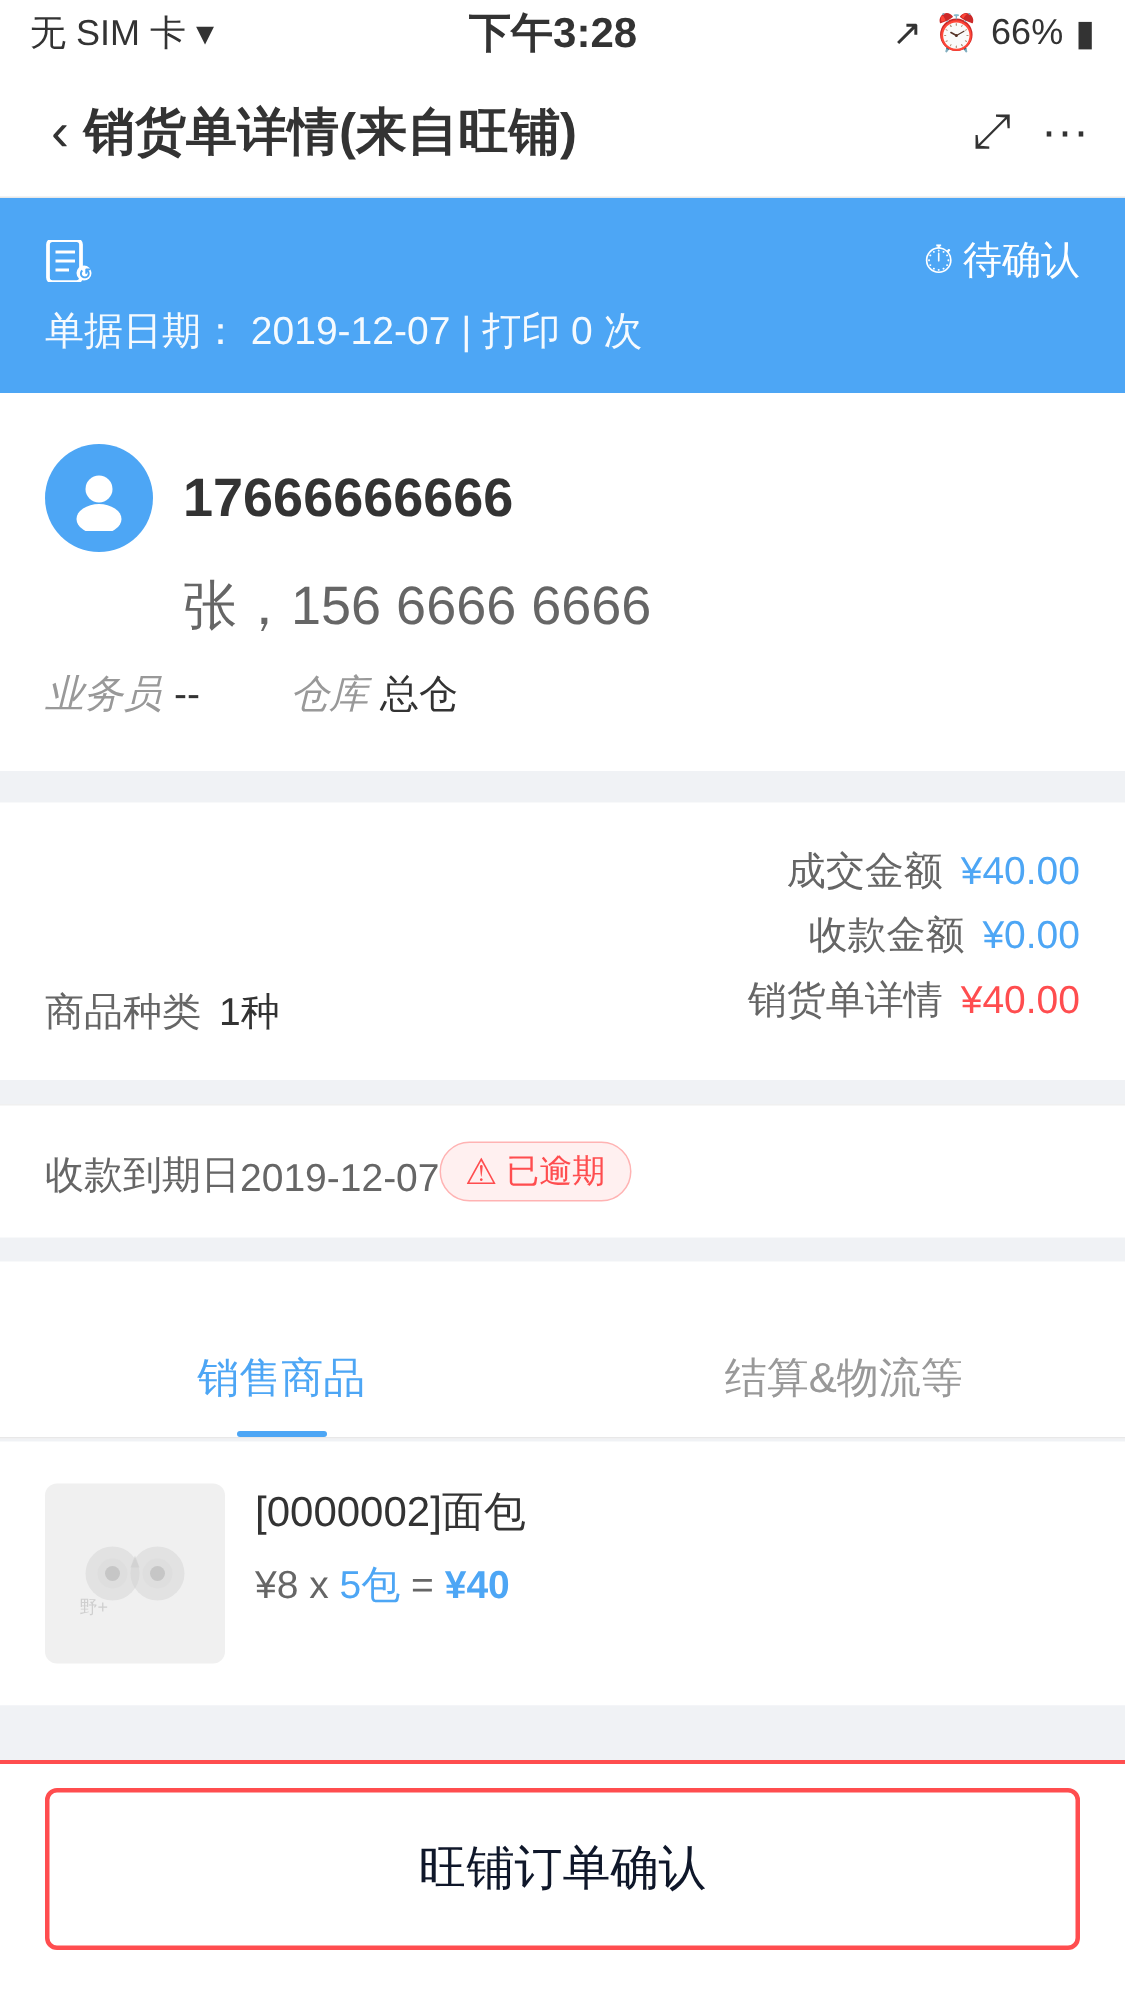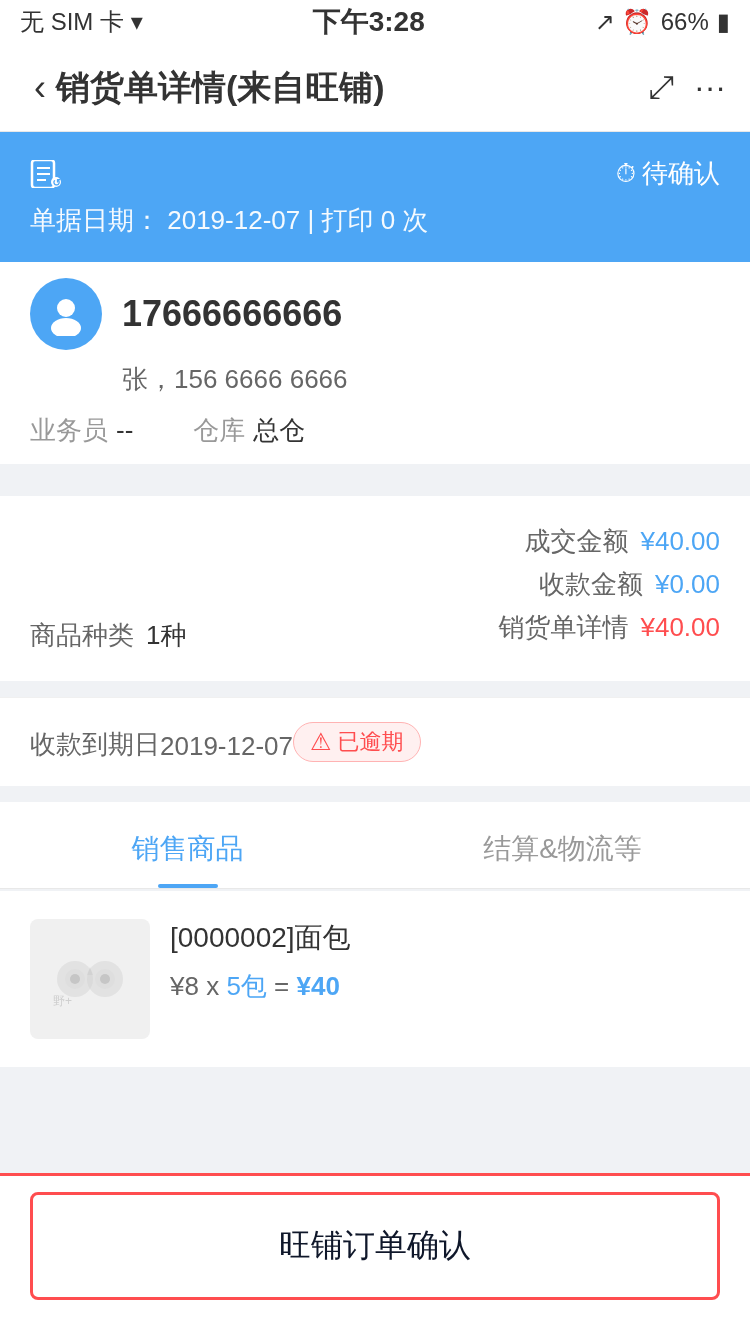--- a/index.html
+++ b/index.html
@@ -95,22 +95,22 @@
     }
     .order-date {
       font-size: 26px;
       color: #fff;
       opacity: 0.95;
     }
 
     
     .customer-section {
       background: #fff;
-      padding: 16px 30px;
-      margin-bottom: 32px;
+      padding: 34px 30px;
+      margin-bottom: 21px;
     }
     .customer-top {
       display: flex;
       align-items: center;
       gap: 20px;
       margin-bottom: 12px;
     }
     .avatar {
       width: 72px;
       height: 72px;
@@ -121,39 +121,39 @@
       justify-content: center;
       flex-shrink: 0;
     }
     .avatar svg { width: 44px; height: 44px; }
     .customer-phone {
       font-size: 36px;
       font-weight: 600;
       color: #333;
     }
     .customer-name {
-      font-size: 26px;
+      font-size: 36px;
       color: #666;
       margin-bottom: 16px;
       padding-left: 92px;
     }
     .customer-meta {
       display: flex;
       align-items: center;
       padding-left: 0;
       font-size: 26px;
       color: #666;
     }
     .meta-item {
       display: flex;
       align-items: center;
       gap: 8px;
       margin-right: 60px;
     }
-    .meta-label { color: #999; }
+    .meta-label { color: #999; font-style: italic; }
     .meta-value { color: #333; }
 
     
     .summary-section {
       background: #fff;
       padding: 28px 30px;
       margin-bottom: 16px;
       display: flex;
       justify-content: space-between;
       align-items: flex-end;
@@ -212,20 +212,21 @@
       border-bottom: 1px solid #e8e8e8;
     }
     .tab {
       flex: 1;
       text-align: center;
       padding: 28px 0 20px;
       font-size: 28px;
       color: #999;
       position: relative;
       cursor: pointer;
+      margin-top: 31px;
     }
     .tab.active {
       color: #4da6f5;
       font-weight: 500;
     }
     .tab.active::after {
       content: '';
       position: absolute;
       bottom: 0;
       left: 50%;

